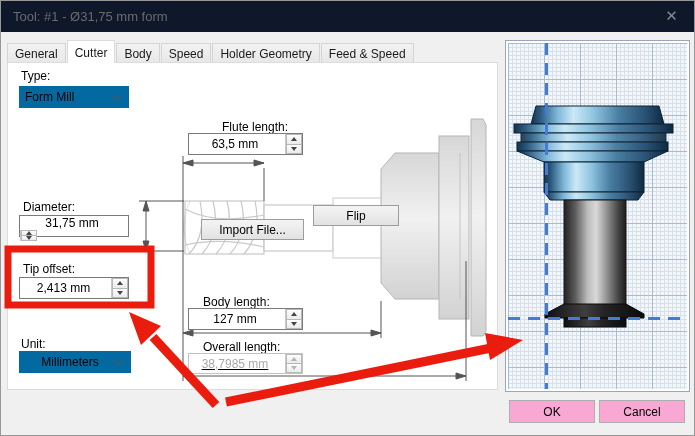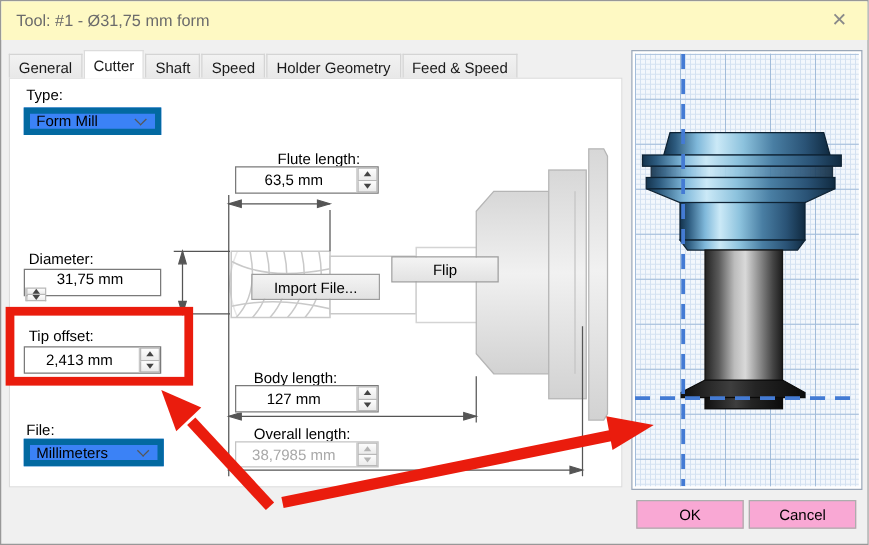--- a/index.html
+++ b/index.html
@@ -4,45 +4,45 @@
 <style>
   html,body { margin:0; padding:0; background:#e8e8e8; }
   * { box-sizing:border-box; }
   .dialog {
     position:relative; width:695px; height:436px;
     background:#f0f0f0; border:1px solid #989898;
     font-family:"Liberation Sans", sans-serif; font-size:12px; color:#000;
     overflow:hidden;
   }
   
-  .titlebar { position:absolute; left:0; top:0; width:100%; height:31px; background:#fef9c3; }
+  .titlebar { position:absolute; left:0; top:0; width:100%; height:31px; background:#0f172a; }
   .title { position:absolute; left:12px; top:8px; font-size:13px; color:#6b6b6b; }
   .close-btn { position:absolute; right:0; top:0; width:45px; height:30px; display:flex; align-items:center; justify-content:center; color:#8a8a8a; font-size:15px; cursor:pointer; }
   
   .tabstrip { position:absolute; left:6px; top:39px; display:flex; align-items:flex-end; z-index:3; }
   .tab { background:linear-gradient(#f2f2f2,#e8e8e8); border:1px solid #d4d4d4; border-bottom:none; padding:3px 7px 4px; height:19px; margin-right:1px; white-space:nowrap; color:#1a1a1a; }
   .tab.active { background:#fff; height:23px; padding-top:5px; border-color:#dcdcdc; margin-bottom:-1px; z-index:4; position:relative; }
   
   .tabpage { position:absolute; left:6px; top:61px; width:491px; height:328px; background:#fff; border:1px solid #dcdcdc; z-index:0; }
   
   .lbl { position:absolute; z-index:5; white-space:nowrap; }
   
   .spinbox { position:absolute; display:flex; background:#fff; border:1px solid #7a7a7a; z-index:5; }
   .spinbox input { flex:1; border:none; outline:none; background:transparent; font:12px "Liberation Sans",sans-serif; text-align:center; padding:0 4px 0 0; color:#000; min-width:0; }
   .spinner { width:17px; display:flex; flex-direction:column; border-left:1px solid #c8c8c8; }
   .spinner .sbtn { flex:1; background:linear-gradient(#fdfdfd,#ebebeb); border:1px solid #b8b8b8; display:flex; align-items:center; justify-content:center; }
   .spinner .sbtn + .sbtn { border-top:none; }
   .tri-up { width:0; height:0; border-left:3px solid transparent; border-right:3px solid transparent; border-bottom:4px solid #444; }
   .tri-dn { width:0; height:0; border-left:3px solid transparent; border-right:3px solid transparent; border-top:4px solid #444; }
-  .spinbox.disabled { border-color:#c3c3c3; }
+  .spinbox.disabled { border-color:#c3c3c3;text-decoration:underline; }
   .spinbox.disabled input { color:#a8a8a8; }
   .spinbox.disabled .tri-up { border-bottom-color:#b4b4b4; }
   .spinbox.disabled .tri-dn { border-top-color:#b4b4b4; }
   
-  .combo { position:absolute; display:flex; align-items:center; background:#3b82f6; border:5px solid #0369a1; z-index:5; padding-left:5px; }
+  .combo { position:absolute; display:flex; align-items:center; background:#0369a1; border:1px solid #0369a1; z-index:5; padding-left:5px; }
   .combo .val { flex:1; }
   .combo .chev { width:7px; height:7px; border-right:1.5px solid #575757; border-bottom:1.5px solid #575757; transform:rotate(45deg); margin:-4px 8px 0 0; }
   
   .pushbtn { position:absolute; background:linear-gradient(#f4f4f4,#e2e2e2); border:1px solid #9d9d9d; display:flex; align-items:center; justify-content:center; z-index:6; color:#000; }
   .footerbtn { position:absolute; background:#f9a8d4; border:1px solid #adadad; display:flex; align-items:center; justify-content:center; z-index:6; }
   
   .schematic-svg { position:absolute; left:0; top:0; z-index:2; pointer-events:none; }
   .annot-svg { position:absolute; left:0; top:0; z-index:30; pointer-events:none; }
   
   .preview { position:absolute; left:504px; top:39px; width:185px; height:352px; border:1px solid #9aa7b8; background:#fff; padding:2px; z-index:5; }
@@ -69,21 +69,21 @@
   <div class="titlebar">
     <span class="title">Tool: #1 - Ø31,75 mm form</span>
     <div class="close-btn">✕</div>
   </div>
 
   <div class="tabpage"></div>
 
   <div class="tabstrip">
     <div class="tab"><span>General</span></div>
     <div class="tab active"><span>Cutter</span></div>
-    <div class="tab"><span>Shaft</span></div>
+    <div class="tab"><span>Body</span></div>
     <div class="tab"><span>Speed</span></div>
     <div class="tab"><span>Holder Geometry</span></div>
     <div class="tab"><span>Feed &amp; Speed</span></div>
   </div>
 
   <svg class="schematic-svg" width="695" height="436" viewBox="0 0 695 436">
     <defs>
       <linearGradient id="ghostGray" x1="0" y1="0" x2="0" y2="1">
         <stop offset="0" stop-color="#d7d7d7"></stop>
           <stop offset="0.45" stop-color="#f1f1f1"></stop>
@@ -203,22 +203,22 @@
     <div class="spinner">
       <div class="sbtn">
           <div class="tri-up"></div>
         </div>
       <div class="sbtn">
           <div class="tri-dn"></div>
         </div>
     </div>
   </div>
 
-  <span class="lbl" style="left:20px; top:336px;">File:</span>
-  <div class="combo" style="left:18px; top:350px; width:112px; height:22px;">
+  <span class="lbl" style="left:20px; top:336px;">Unit:</span>
+  <div class="combo" style="left:18px; top:350px; width:112px; height:22px;text-align:center;">
     <span class="val">Millimeters</span>
     <span class="chev"></span>
   </div>
 
   <div class="pushbtn" style="left:200px; top:218px; width:103px; height:21px;">
     <span>Import File...</span>
   </div>
   <div class="pushbtn" style="left:312px; top:204px; width:86px; height:21px;">
     <span>Flip</span>
   </div>

